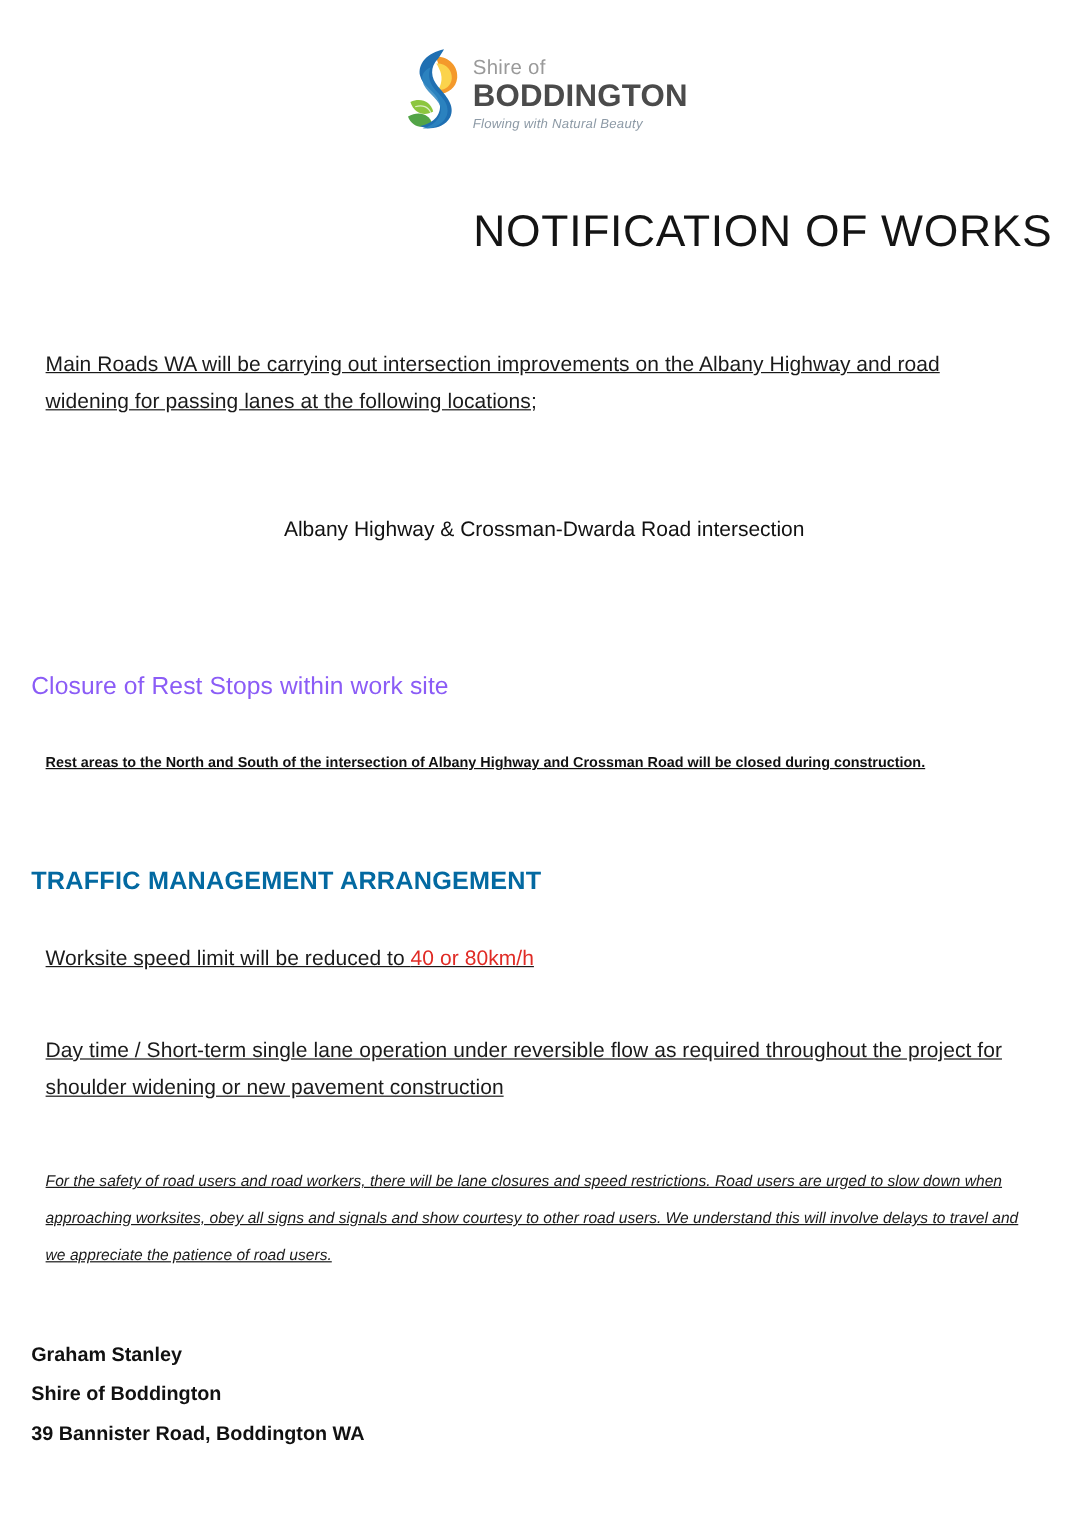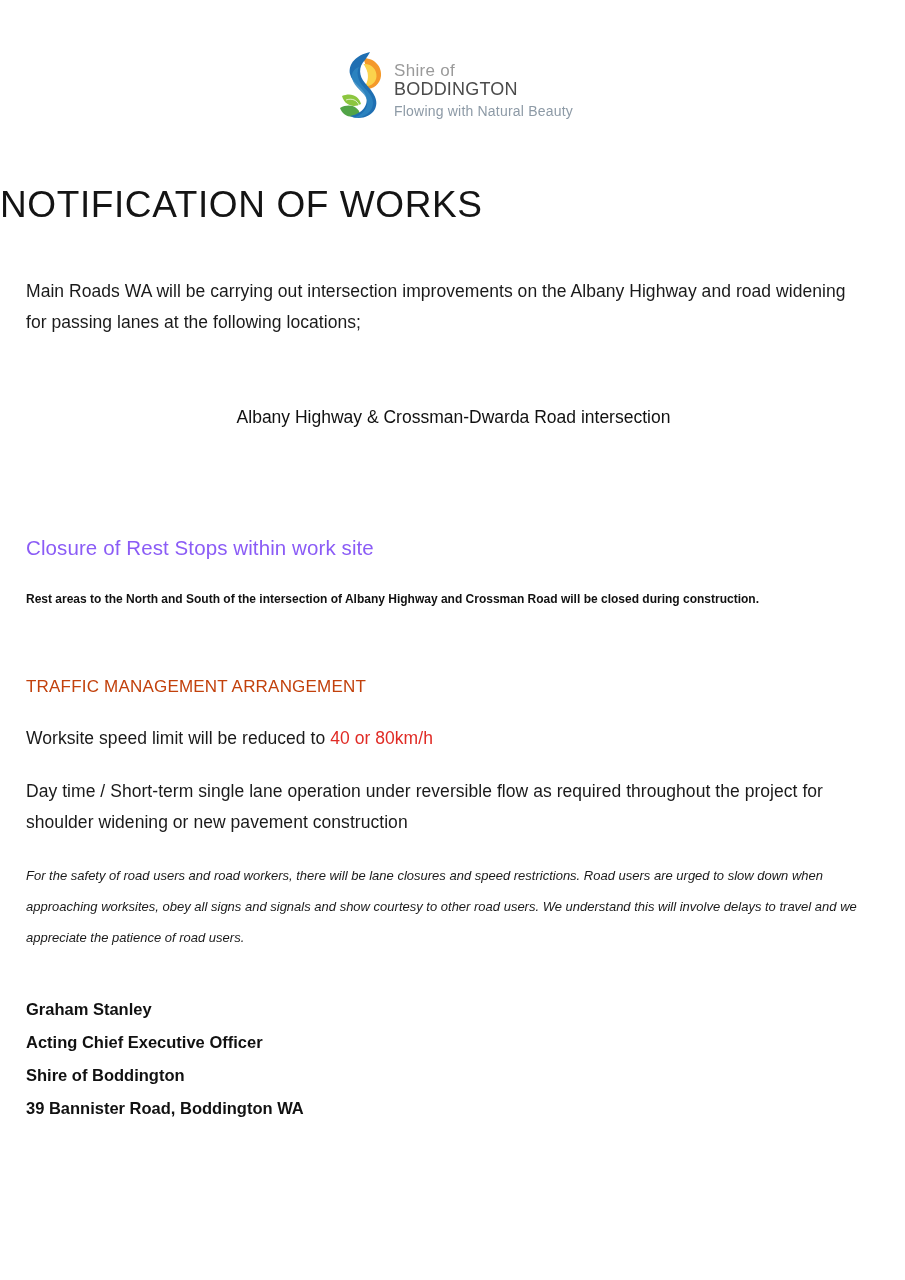--- a/index.html
+++ b/index.html
@@ -20,21 +20,21 @@
     width: 905px;
     height: 1280px;
     background: #ffffff;
     box-sizing: border-box;
   }
 
   
   .logo-block {
     position: absolute;
     left: 0;
-    top: 48px;
+    top: 37px;
     width: 905px;
     display: flex;
     justify-content: center;
   }
   .logo-inner {
     display: flex;
     align-items: center;
     gap: 6px;
   }
   .logo-mark {
@@ -50,55 +50,57 @@
     padding-top: 2px;
   }
   .logo-shire {
     font-size: 17px;
     color: #9a9a9a;
     letter-spacing: .3px;
     font-weight: 400;
     margin-bottom: 1px;
   }
   .logo-name {
-    font-size: 18px;
-    font-weight: 400;
+    font-size: 26px;
+    font-weight: 700;
     color: #4b4b4b;
     letter-spacing: .2px;
     line-height: 1.02;
   }
   .logo-tag {
-    font-size: 14px;
+    font-size: 11px;
+    font-style: italic;
     color: #8d9aa6;
     letter-spacing: .2px;
     margin-top: 6px;
   }
 
   
   .doc-title {
     position: absolute;
     left: 0;
-    top: 184px;
+    top: 172px;
     width: 877px;
-    text-align: left;
+    text-align: right;
     font-size: 37px;
     font-weight: 400;
     letter-spacing: 0.6px;
     color: #141414;
   }
 
   
   .body-area {
     position: absolute;
     left: 26px;
     top: 276px;
     width: 843px;
   }
   p, .line {
-    margin: 0;
+    margin: 12px;
+    text-decoration: underline;
   }
   .para {
     font-size: 17.5px;
     line-height: 31px;
     color: #1a1a1a;
     letter-spacing: 0.05px;
   }
   .spacer-22 { height: 22px; }
   .spacer-40 { height: 40px; }
   .spacer-46 { height: 46px; }
@@ -138,25 +140,25 @@
   }
 
   .bold-para {
     font-size: 12px;
     font-weight: 700;
     line-height: 31px;
     color: #111111;
   }
 
   .section-heading {
-    font-size: 17px;
-    font-weight: 400;
+    font-size: 21px;
+    font-weight: 700;
     line-height: 28px;
     letter-spacing: .2px;
-    color: #c2410c;
+    color: #0369a1;
   }
 
   .red-inline { color: #E02B25; }
 
   .italic-para {
     font-size: 13px;
     font-style: italic;
     line-height: 31px;
     color: #1a1a1a;
   }
@@ -233,19 +235,18 @@
     <p class="para">Day time / Short-term single lane operation under reversible flow as required throughout the project for shoulder widening or new pavement construction</p>
 
     <div class="spacer-22"></div>
 
     <p class="italic-para">For the safety of road users and road workers, there will be lane closures and speed restrictions. Road users are urged to slow down when approaching worksites, obey all signs and signals and show courtesy to other road users. We understand this will involve delays to travel and we appreciate the patience of road users.</p>
 
     <div class="spacer-40"></div>
 
     <div class="signature">
       <div>Graham Stanley</div>
-      <div>Acting Chief Executive Officer</div>
       <div>Shire of Boddington</div>
       <div>39 Bannister Road, Boddington WA</div>
     </div>
 
   </div>
 </div>
 
 </body></html>

